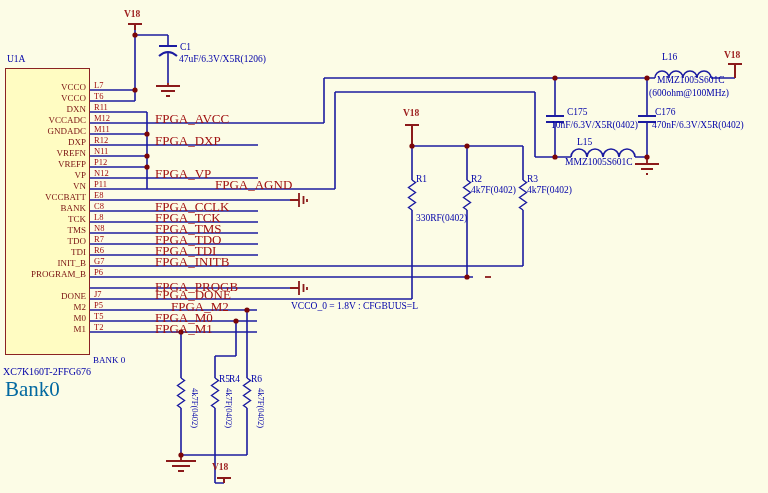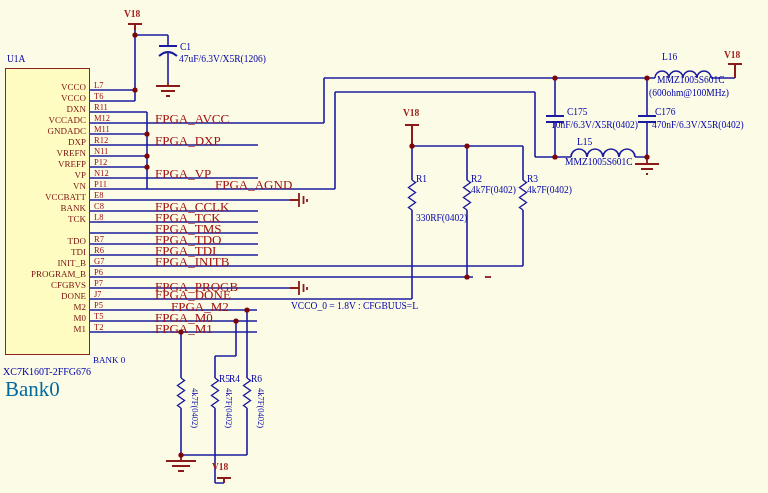--- a/index.html
+++ b/index.html
@@ -148,39 +148,39 @@
       <span class="pnum" style="top:-2px">E8</span>
     </div>
   <div class="pinrow" style="top:203px">
       <span class="pn">BANK</span>
       <span class="pnum" style="top:-2px">C8</span>
     </div>
   <div class="pinrow" style="top:214px">
       <span class="pn">TCK</span>
       <span class="pnum" style="top:-2px">L8</span>
     </div>
+  <div class="pinrow" style="top:225px">
+      <span class="pn">TMS</span>
+      <span class="pnum" style="top:-2px">N8</span>
+    </div>
   <div class="pinrow" style="top:236px">
       <span class="pn">TDO</span>
       <span class="pnum" style="top:-2px">R7</span>
     </div>
   <div class="pinrow" style="top:247px">
       <span class="pn">TDI</span>
       <span class="pnum" style="top:-2px">R6</span>
     </div>
   <div class="pinrow" style="top:258px">
       <span class="pn">INIT_B</span>
       <span class="pnum" style="top:-2px">G7</span>
     </div>
   <div class="pinrow" style="top:269px">
       <span class="pn">PROGRAM_B</span>
       <span class="pnum" style="top:-2px">P6</span>
-    </div>
-  <div class="pinrow" style="top:280px">
-      <span class="pn">CFGBVS</span>
-      <span class="pnum" style="top:-2px">P7</span>
     </div>
   <div class="pinrow" style="top:291px">
       <span class="pn">DONE</span>
       <span class="pnum" style="top:-2px">J7</span>
     </div>
   <div class="pinrow" style="top:302px">
       <span class="pn">M2</span>
       <span class="pnum" style="top:-2px">P5</span>
     </div>
   <div class="pinrow" style="top:313px">

